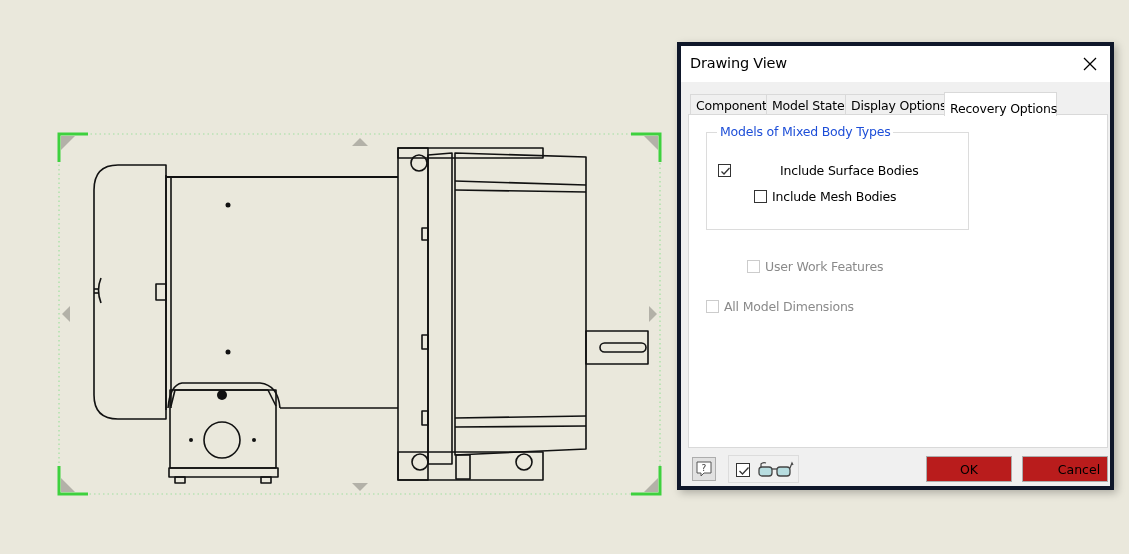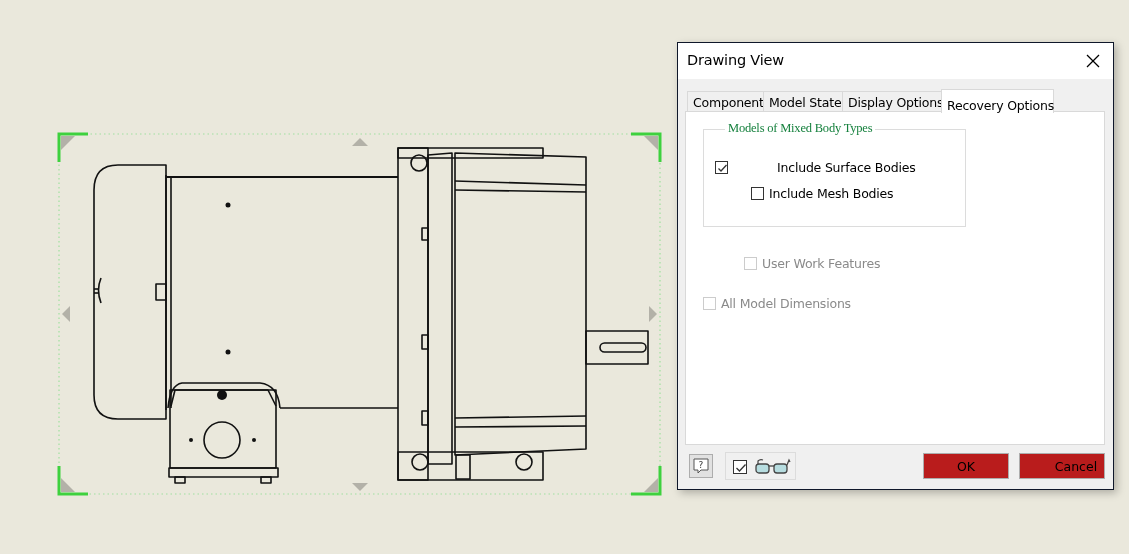--- a/index.html
+++ b/index.html
@@ -8,21 +8,21 @@
     background:#eae8dc;
     font-family:"DejaVu Sans", "Liberation Sans", sans-serif;
   }
   
   #canvas { position:absolute; left:0; top:0; width:670px; height:554px; }
   #canvas svg { position:absolute; left:0; top:0; }
 
   
   #dialog {
     position:absolute; left:677px; top:42px; width:437px; height:448px;
-    background:#f0f0f0; border:1px solid #0f172a;
+    background:#f0f0f0; border:4px solid #0f172a;
     box-shadow: 3px 3px 8px rgba(0,0,0,0.25);
     box-sizing:border-box;
   }
   #titlebar {
     position:absolute; left:0; top:0; right:0; height:36px; background:#ffffff;
   }
   #title {
     position:absolute; left:9px; top:9px; font-size:14.5px; color:#000;
     font-family:"DejaVu Sans", sans-serif; letter-spacing:-0.2px;
   }
@@ -45,22 +45,22 @@
 
   #panel {
     position:absolute; left:7px; top:68px; width:420px; height:334px;
     background:#ffffff; border:1px solid #d9d9d9; box-sizing:border-box;
   }
   #groupbox {
     position:absolute; left:17px; top:17px; width:263px; height:98px;
     border:1px solid #dcdcdc; box-sizing:border-box;
   }
   #group-legend {
-    position:absolute; left:21px; top:-9px; background:#ffffff; padding:0 3px;
-    font-size:12.5px; color:#15803d; letter-spacing:-0.2px;font-family:Liberation Serif, serif;
+    position:absolute; left:10px; top:-9px; background:#ffffff; padding:0 3px;
+    font-size:12.5px; color:#1d4ed8; letter-spacing:-0.2px;
   }
   .cb-row {
     position:absolute; display:flex; align-items:center; font-size:12.5px;
     color:#000; letter-spacing:-0.2px; cursor:pointer;
   }
   .cb {
     width:13px; height:13px; border:1px solid #333; box-sizing:border-box;
     background:#fff; margin-right:5px; position:relative;
   }
   .cb svg { position:absolute; left:0; top:0; }

